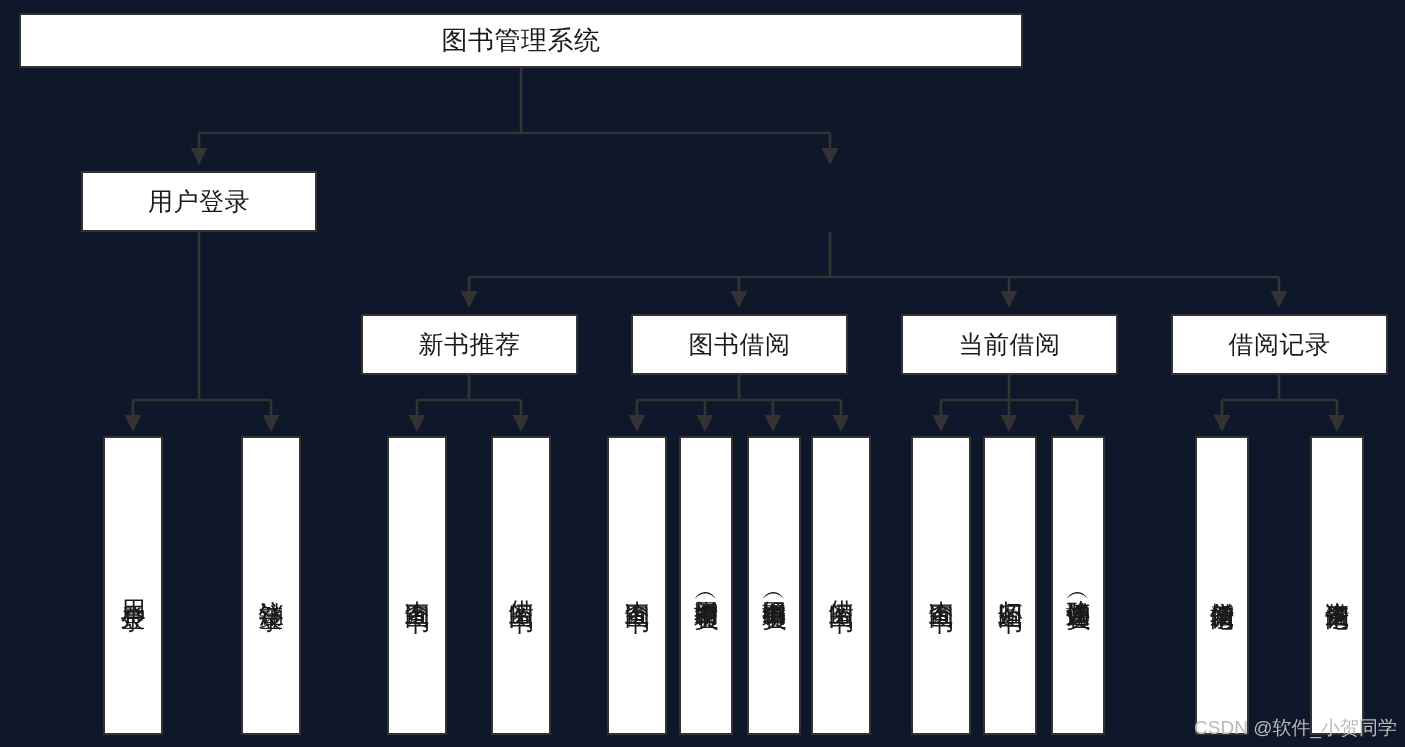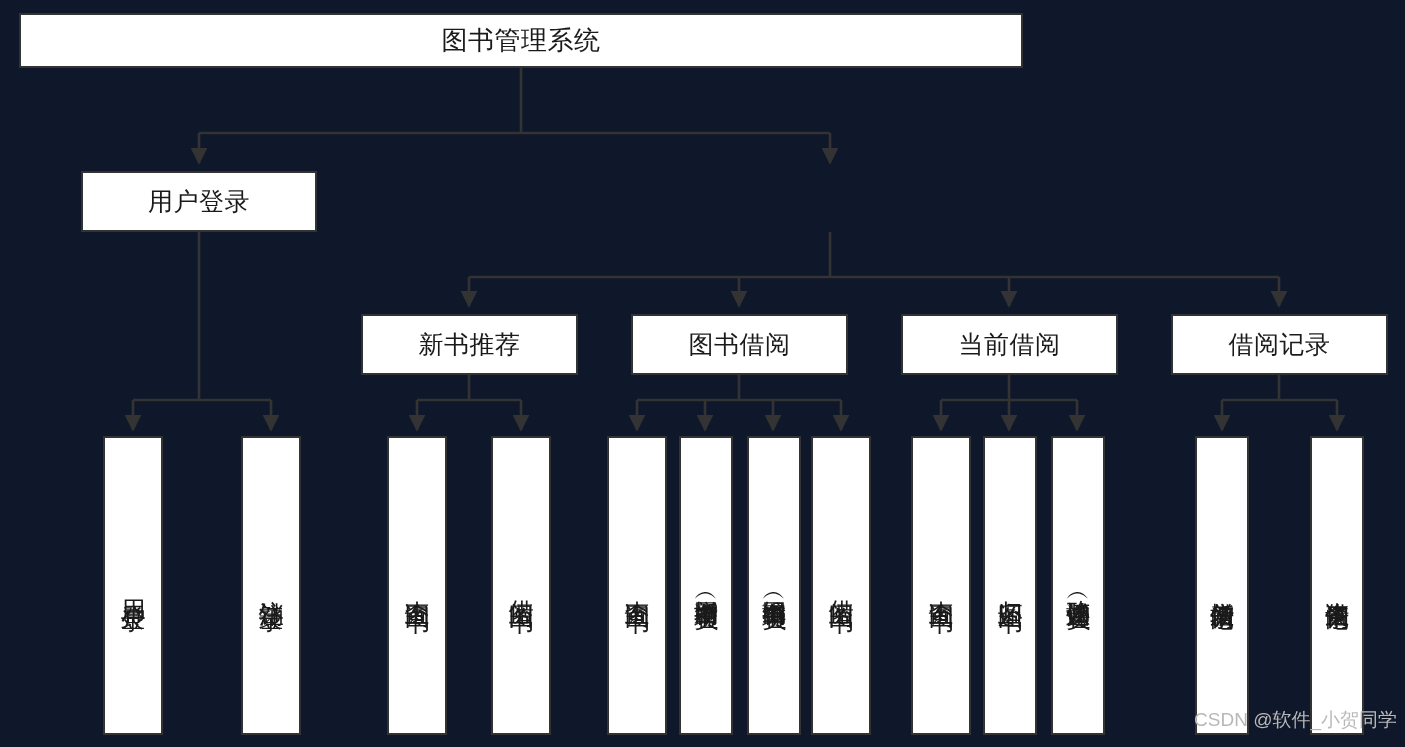--- a/index.html
+++ b/index.html
@@ -63,21 +63,21 @@
     letter-spacing: 3px;
     max-height: 100%;
   }
   .node.vert.narrow .label {
     font-size: 24px;
     letter-spacing: 1px;
   }
   #watermark {
     position: absolute;
     right: 8px;
-    bottom: 14px;
+    bottom: 6px;
     font-size: 19px;
     color: #b8b8b8;
     white-space: nowrap;
     font-family: "Liberation Sans", "DejaVu Sans", sans-serif;
   }
 </style>
 </head>
 <body>
 
 <div id="canvas">

